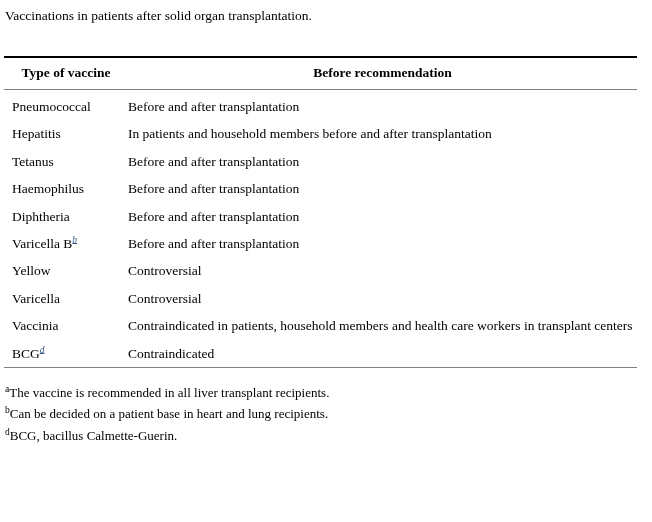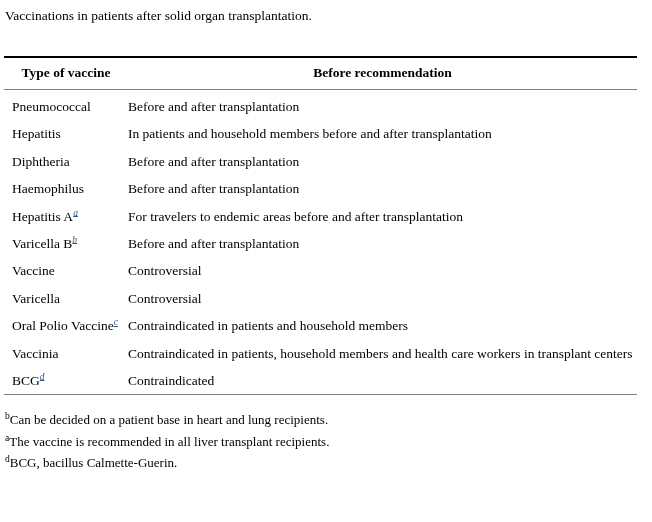--- a/index.html
+++ b/index.html
@@ -95,71 +95,67 @@
   <tr>
     <td class="vaccine-cell"><span>Pneumococcal</span></td>
     <td>Before and after transplantation</td>
   </tr>
 
   <tr>
     <td class="vaccine-cell"><span>Hepatitis</span></td>
     <td>In patients and household members before and after transplantation</td>
   </tr>
 
-
   <tr>
-    <td class="vaccine-cell"><span>Diphtheria</span></td>
+    <td class="vaccine-cell"><span>Tetanus</span></td>
     <td>Before and after transplantation</td>
   </tr>
 
   <tr>
     <td class="vaccine-cell"><span>Haemophilus</span></td>
     <td>Before and after transplantation</td>
   </tr>
 
   <tr>
-    <td class="vaccine-cell"><span>Hepatitis A</span><sup class="ref">a</sup></td>
-    <td>For travelers to endemic areas before and after transplantation</td>
+    <td class="vaccine-cell"><span>Diphtheria</span></td>
+    <td>Before and after transplantation</td>
   </tr>
+
 
   <tr>
     <td class="vaccine-cell"><span>Varicella B</span><sup class="ref">b</sup></td>
     <td>Before and after transplantation</td>
   </tr>
 
   <tr>
-    <td class="vaccine-cell"><span>Vaccine</span></td>
+    <td class="vaccine-cell"><span>Yellow</span></td>
     <td>Controversial</td>
   </tr>
 
   <tr>
     <td class="vaccine-cell"><span>Varicella</span></td>
     <td>Controversial</td>
   </tr>
 
-  <tr>
-    <td class="vaccine-cell"><span>Oral Polio Vaccine</span><sup class="ref">c</sup></td>
-    <td>Contraindicated in patients and household members</td>
-  </tr>
 
   <tr>
     <td class="vaccine-cell"><span>Vaccinia</span></td>
     <td>Contraindicated in patients, household members and health care workers in transplant centers</td>
   </tr>
 
 
   <tr>
     <td class="vaccine-cell"><span>BCG</span><sup class="ref">d</sup></td>
     <td>Contraindicated</td>
   </tr>
 </tbody>
   </table>
 
   <div class="footnotes">
+  <div class="footnote-line"><sup class="fn-marker">a</sup><span>The vaccine is recommended in all liver transplant recipients.</span></div>
+
   <div class="footnote-line"><sup class="fn-marker">b</sup><span>Can be decided on a patient base in heart and lung recipients.</span></div>
-
-  <div class="footnote-line"><sup class="fn-marker">a</sup><span>The vaccine is recommended in all liver transplant recipients.</span></div>
 
 
   <div class="footnote-line"><sup class="fn-marker">d</sup><span>BCG, bacillus Calmette-Guerin.</span></div>
 </div>
 
 </div>
 
 </body></html>

